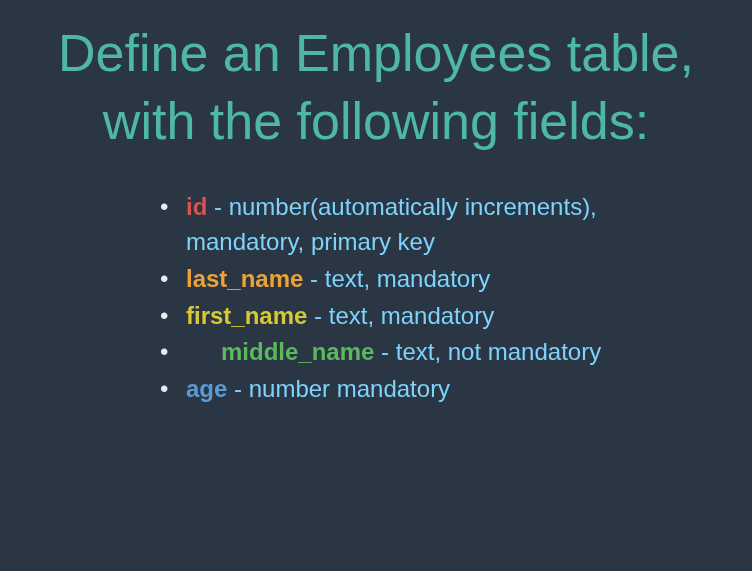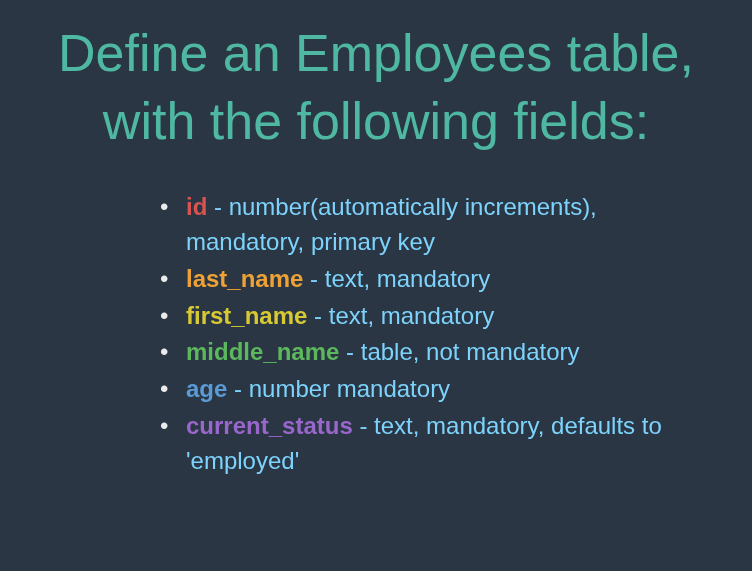--- a/index.html
+++ b/index.html
@@ -41,42 +41,39 @@
       top: 0;
       color: #eaeaea;
       font-size: 24px;
     }
     .field-name {
       font-weight: 700;
     }
     .c-red { color: #d9534f; }
     .c-orange { color: #eea236; }
     .c-yellow { color: #d6c933; }
-    .c-green { color: #5cb85c; }
+    .c-green { color: #5cb85c; margin-left: 35px; }
     .c-blue { color: #5b9bd5; }
     .c-purple { color: #9966cc; }
     .desc { color: #7dd3fc; }
   </style>
 </head>
 <body>
 
 <h1 class="heading">Define an Employees table, with the following fields:</h1>
 
 <ul class="field-list">
   <li>
     <span class="field-name c-red">id</span><span class="desc"> - number(automatically increments), mandatory, primary key</span>
   </li>
   <li>
     <span class="field-name c-orange">last_name</span><span class="desc"> - text, mandatory</span>
   </li>
   <li>
     <span class="field-name c-yellow">first_name</span><span class="desc"> - text, mandatory</span>
   </li>
   <li>
-    <span class="field-name c-green">middle_name</span><span class="desc"> - table, not mandatory</span>
+    <span class="field-name c-green">middle_name</span><span class="desc"> - text, not mandatory</span>
   </li>
   <li>
     <span class="field-name c-blue">age</span><span class="desc"> - number mandatory</span>
   </li>
-  <li>
-    <span class="field-name c-purple">current_status</span><span class="desc"> - text, mandatory, defaults to 'employed'</span>
-  </li>
 </ul>
 
 </body></html>

